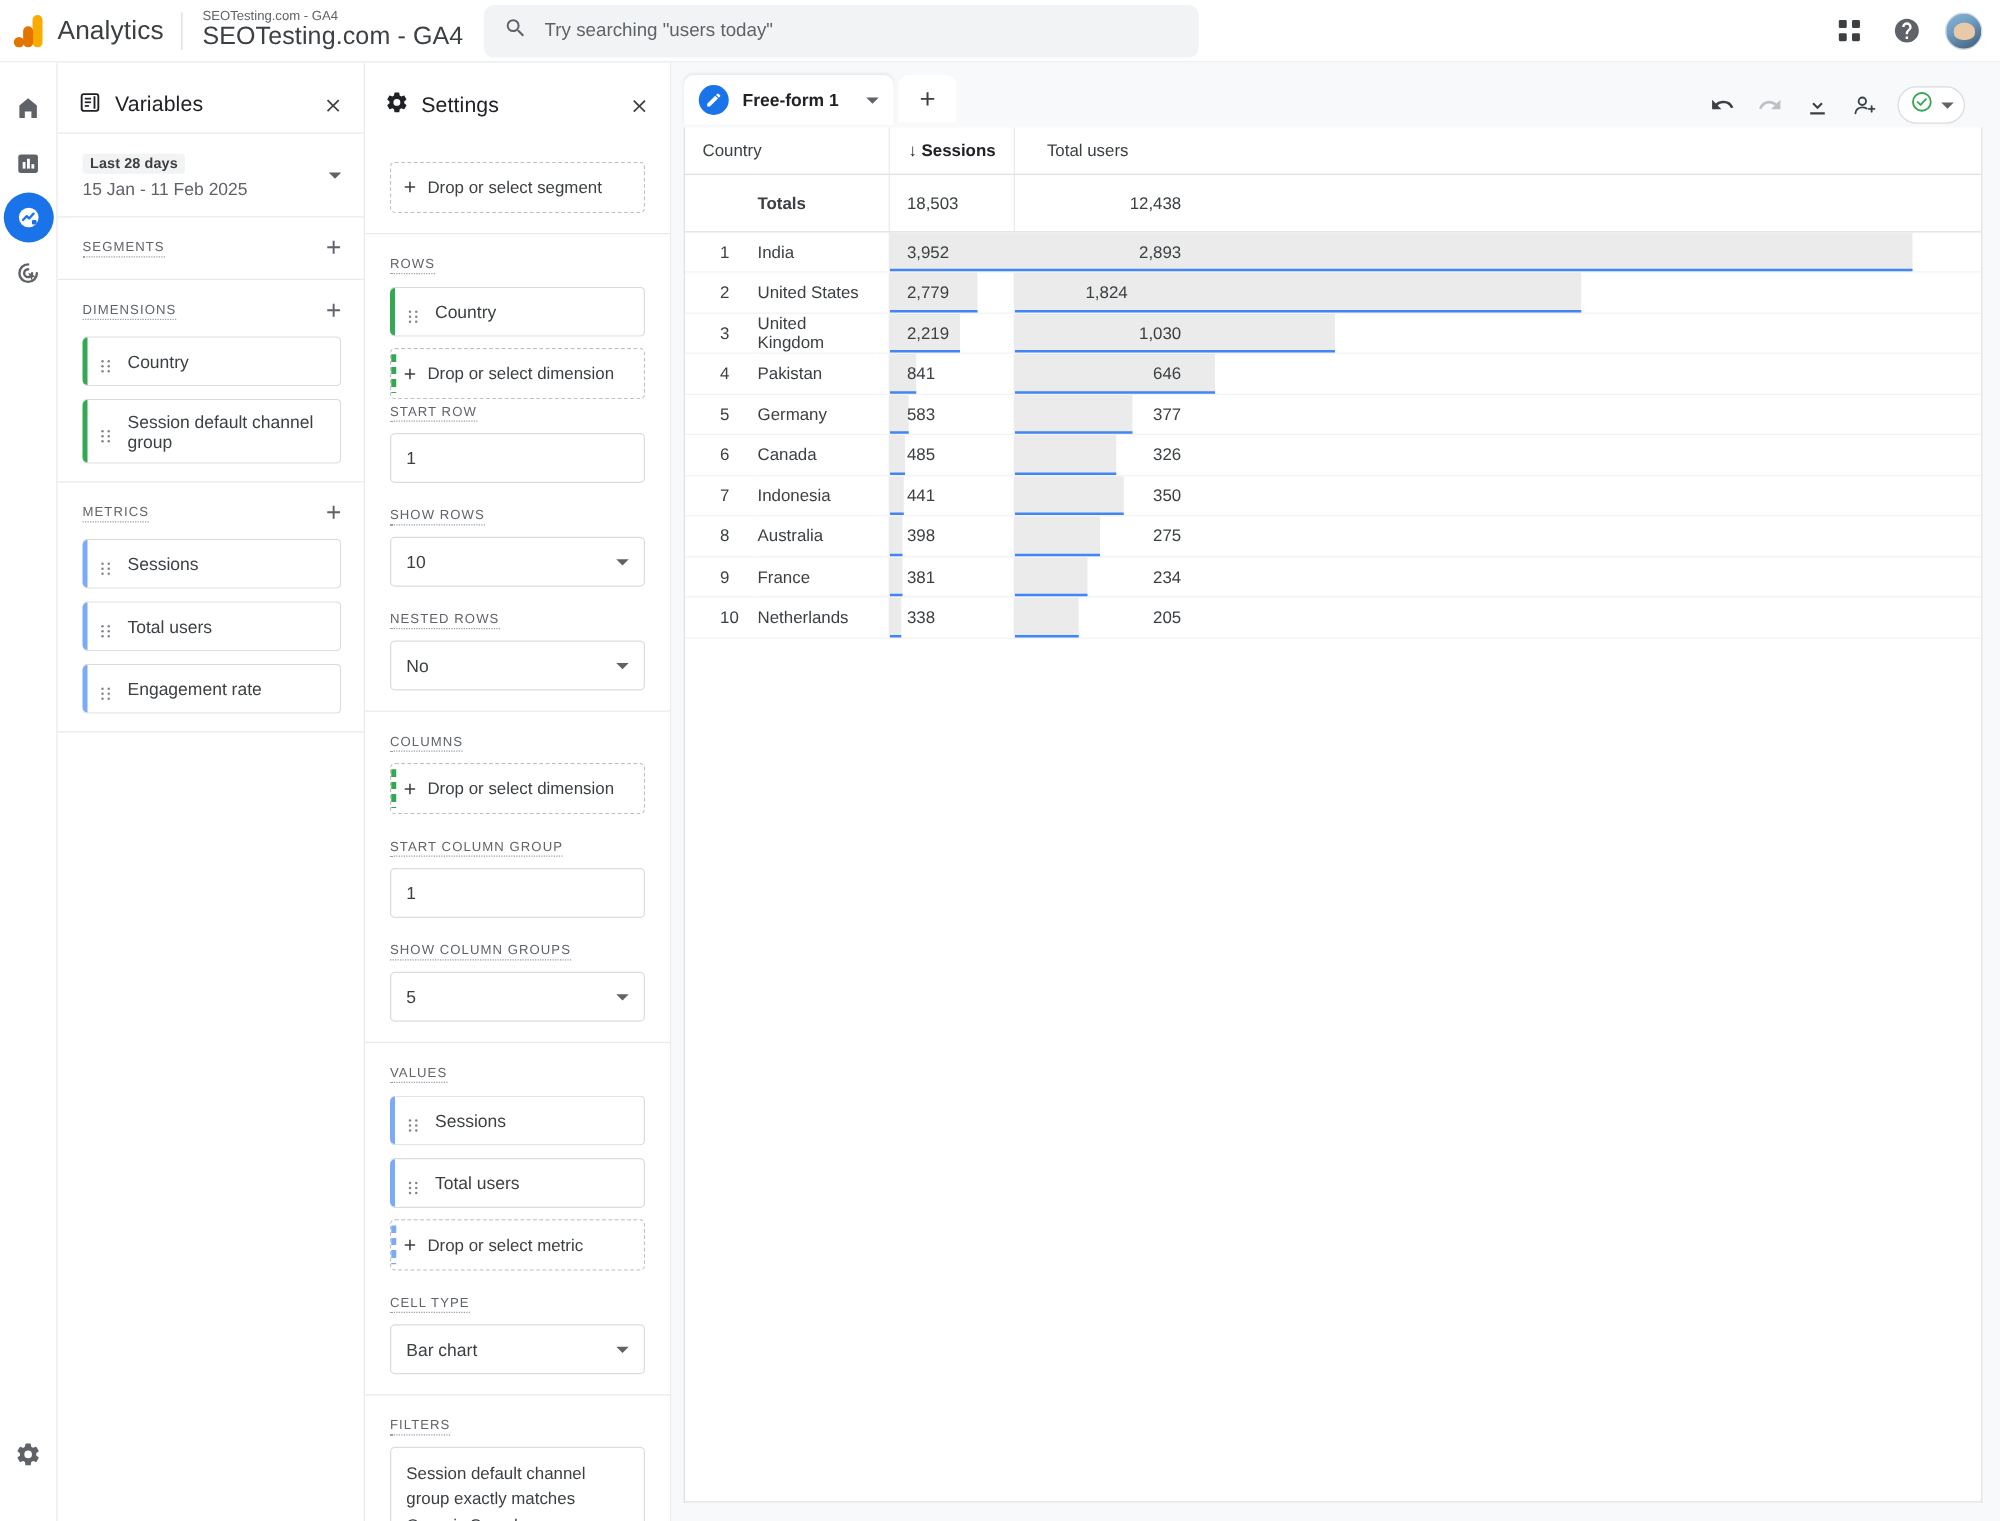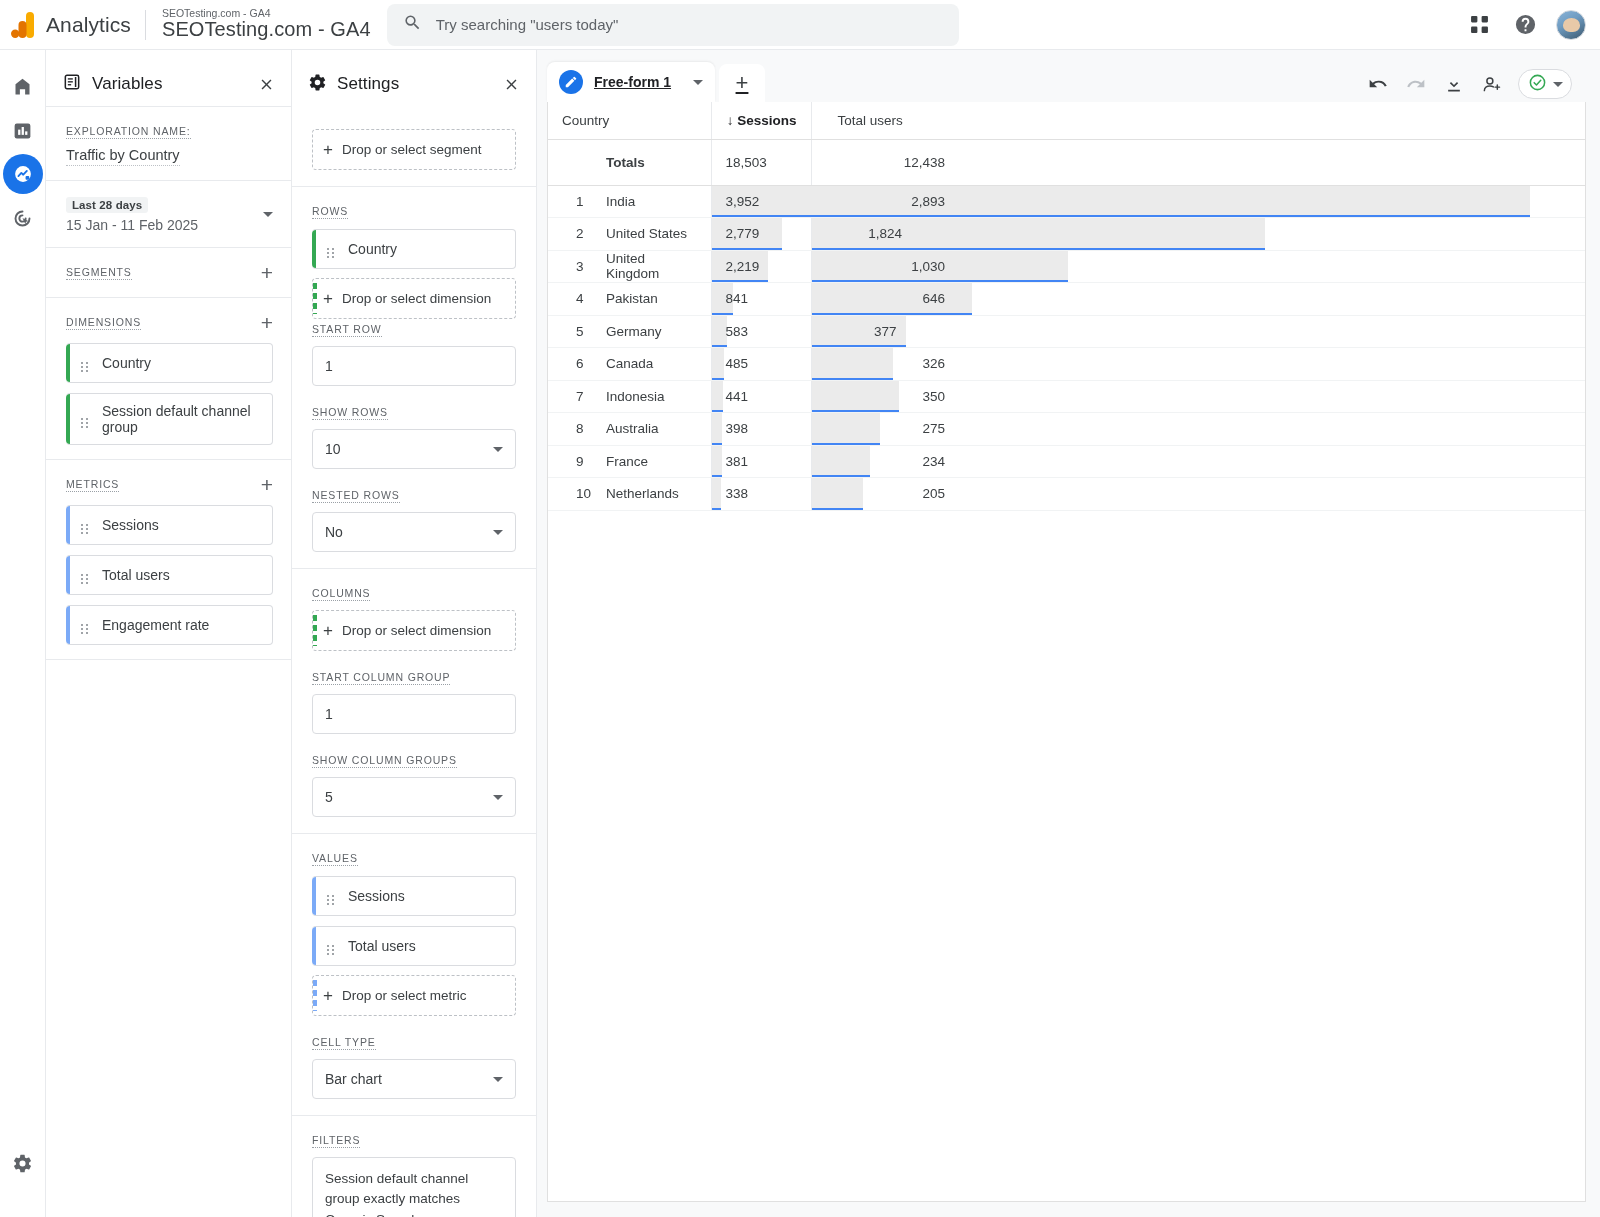--- a/index.html
+++ b/index.html
@@ -106,21 +106,21 @@
   .inputbox {
     margin-top: 9px; border: 1px solid #dadce0; border-radius: 4px; height: 40px;
     display: flex; align-items: center; padding: 0 12px; font-size: 14px; color: #3c4043;
     justify-content: space-between; cursor: pointer; background: #fff;
   }
   .caret { width:0;height:0;border-left:5px solid transparent;border-right:5px solid transparent;border-top:5px solid #5f6368; flex:none; }
   .filter-card { margin-top: 9px; border: 1px solid #dadce0; border-radius: 4px; padding: 11px 12px; font-size: 13.5px; color: #3c4043; line-height: 1.5; cursor: pointer; }
 
   
   .canvas { flex: 1; background: #f8f9fa; padding: 10px 14px 0 10px; position: relative; }
-  .tabs-row { display:flex; align-items: flex-end; height: 42px; position: relative; text-decoration: underline; }
+  .tabs-row { display:flex; height: 42px; position: relative; }
   .tab {
     background: #fff; border-radius: 8px 8px 0 0; height: 40px; padding: 0 12px 0 12px;
     display: flex; align-items: center; gap: 11px; font-size: 14px; font-weight: bold; color: #202124;
     cursor: pointer; min-width: 168px; box-shadow: 0 -1px 2px rgba(60,64,67,.08);
   }
   .tab-badge { width: 24px; height: 24px; border-radius: 50%; background: #1a73e8; display:flex;align-items:center;justify-content:center; flex:none;}
   .tab-add { background:#fff; border-radius: 8px 8px 0 0; height: 38px; width: 46px; margin-left: 4px;
     display:flex; align-items:center; justify-content:center; cursor:pointer; font-size:22px; color:#3c4043; font-weight:300;}
   .toolbar { position: absolute; right: 14px; top: 8px; display: flex; align-items: center; gap: 6px; }
   .tool { width: 32px; height: 32px; display:flex;align-items:center;justify-content:center;cursor:pointer;border-radius:50%; }
@@ -242,24 +242,20 @@
         </svg>
       </span>
       <span class="panel-title">Variables</span>
       <span class="panel-x">
         <svg width="17" height="17" viewBox="0 0 24 24">
             <path fill="#3c4043" d="M19 6.41L17.59 5 12 10.59 6.41 5 5 6.41 10.59 12 5 17.59 6.41 19 12 13.41 17.59 19 19 17.59 13.41 12z"></path>
           </svg>
       </span>
     </div>
 
-    <div class="sec">
-      <div class="sec-label">EXPLORATION NAME:</div>
-      <div class="explor-name">Traffic by Country</div>
-    </div>
 
     <div class="sec">
       <div class="daterow">
         <div>
           <span class="chip">Last 28 days</span>
           <div class="daterange">15 Jan - 11 Feb 2025</div>
         </div>
         <span class="caret"></span>
       </div>
     </div>
@@ -522,21 +518,21 @@
             <tr>
               <td class="idx">4</td>
               <td class="name">Pakistan</td>
               <td class="vsep barcell"><span class="barfill" style="width:21px"></span><span class="barline" style="width:21px"></span><span class="cellval">841</span></td>
               <td class="vsep barcell" style="text-align:right;padding-right:640px"><span class="barfill" style="width:160px"></span><span class="barline" style="width:160px"></span><span class="cellval">646</span></td>
             </tr>
             <tr>
               <td class="idx">5</td>
               <td class="name">Germany</td>
               <td class="vsep barcell"><span class="barfill" style="width:15px"></span><span class="barline" style="width:15px"></span><span class="cellval">583</span></td>
-              <td class="vsep barcell" style="text-align:center;padding-right:640px"><span class="barfill" style="width:94px"></span><span class="barline" style="width:94px"></span><span class="cellval">377</span></td>
+              <td class="vsep barcell" style="text-align:right;padding-right:640px"><span class="barfill" style="width:94px"></span><span class="barline" style="width:94px"></span><span class="cellval">377</span></td>
             </tr>
             <tr>
               <td class="idx">6</td>
               <td class="name">Canada</td>
               <td class="vsep barcell"><span class="barfill" style="width:12px"></span><span class="barline" style="width:12px"></span><span class="cellval">485</span></td>
               <td class="vsep barcell" style="text-align:right;padding-right:640px"><span class="barfill" style="width:81px"></span><span class="barline" style="width:81px"></span><span class="cellval">326</span></td>
             </tr>
             <tr>
               <td class="idx">7</td>
               <td class="name">Indonesia</td>

